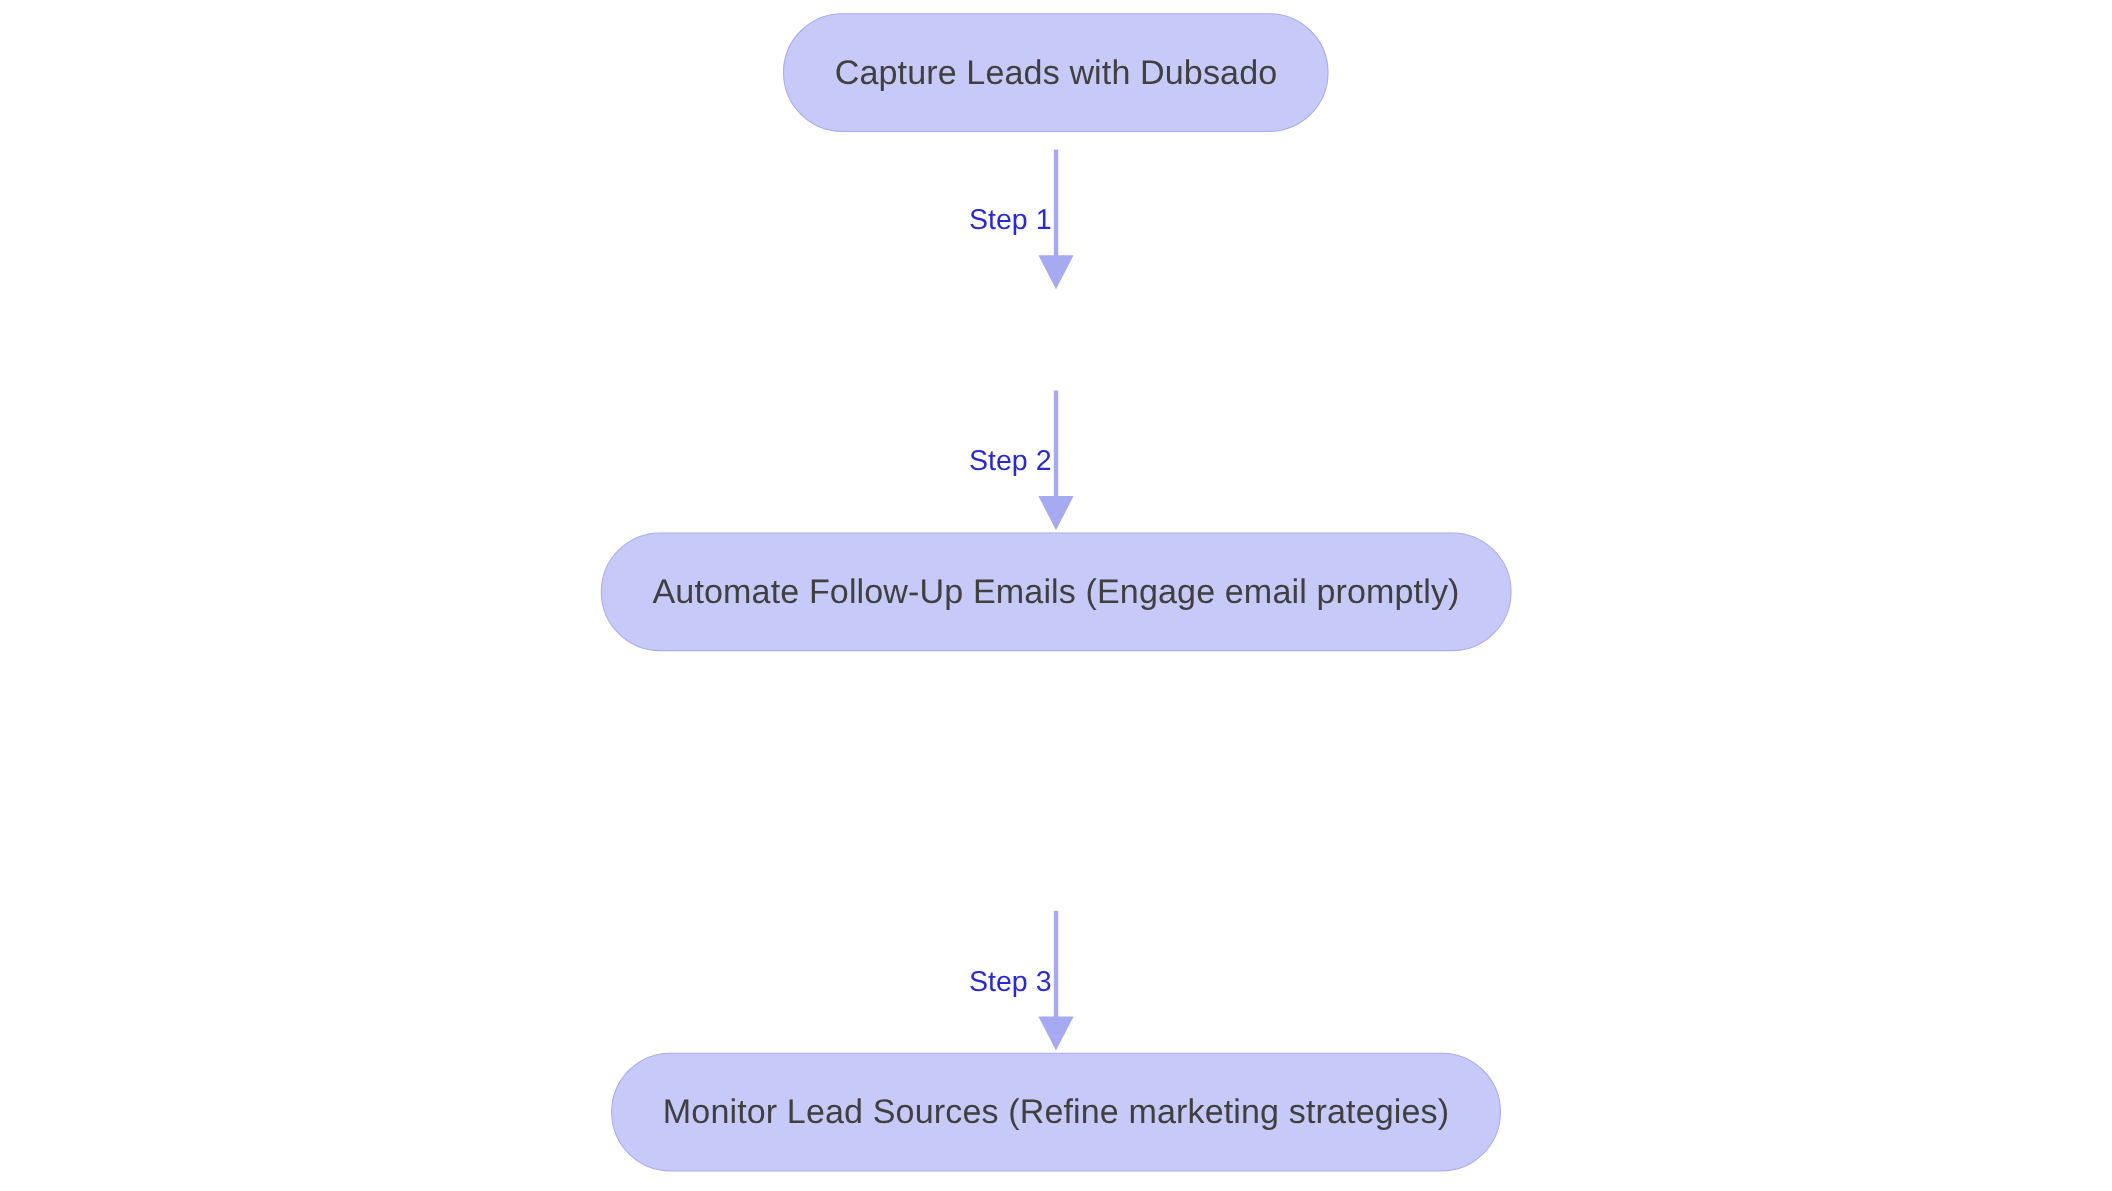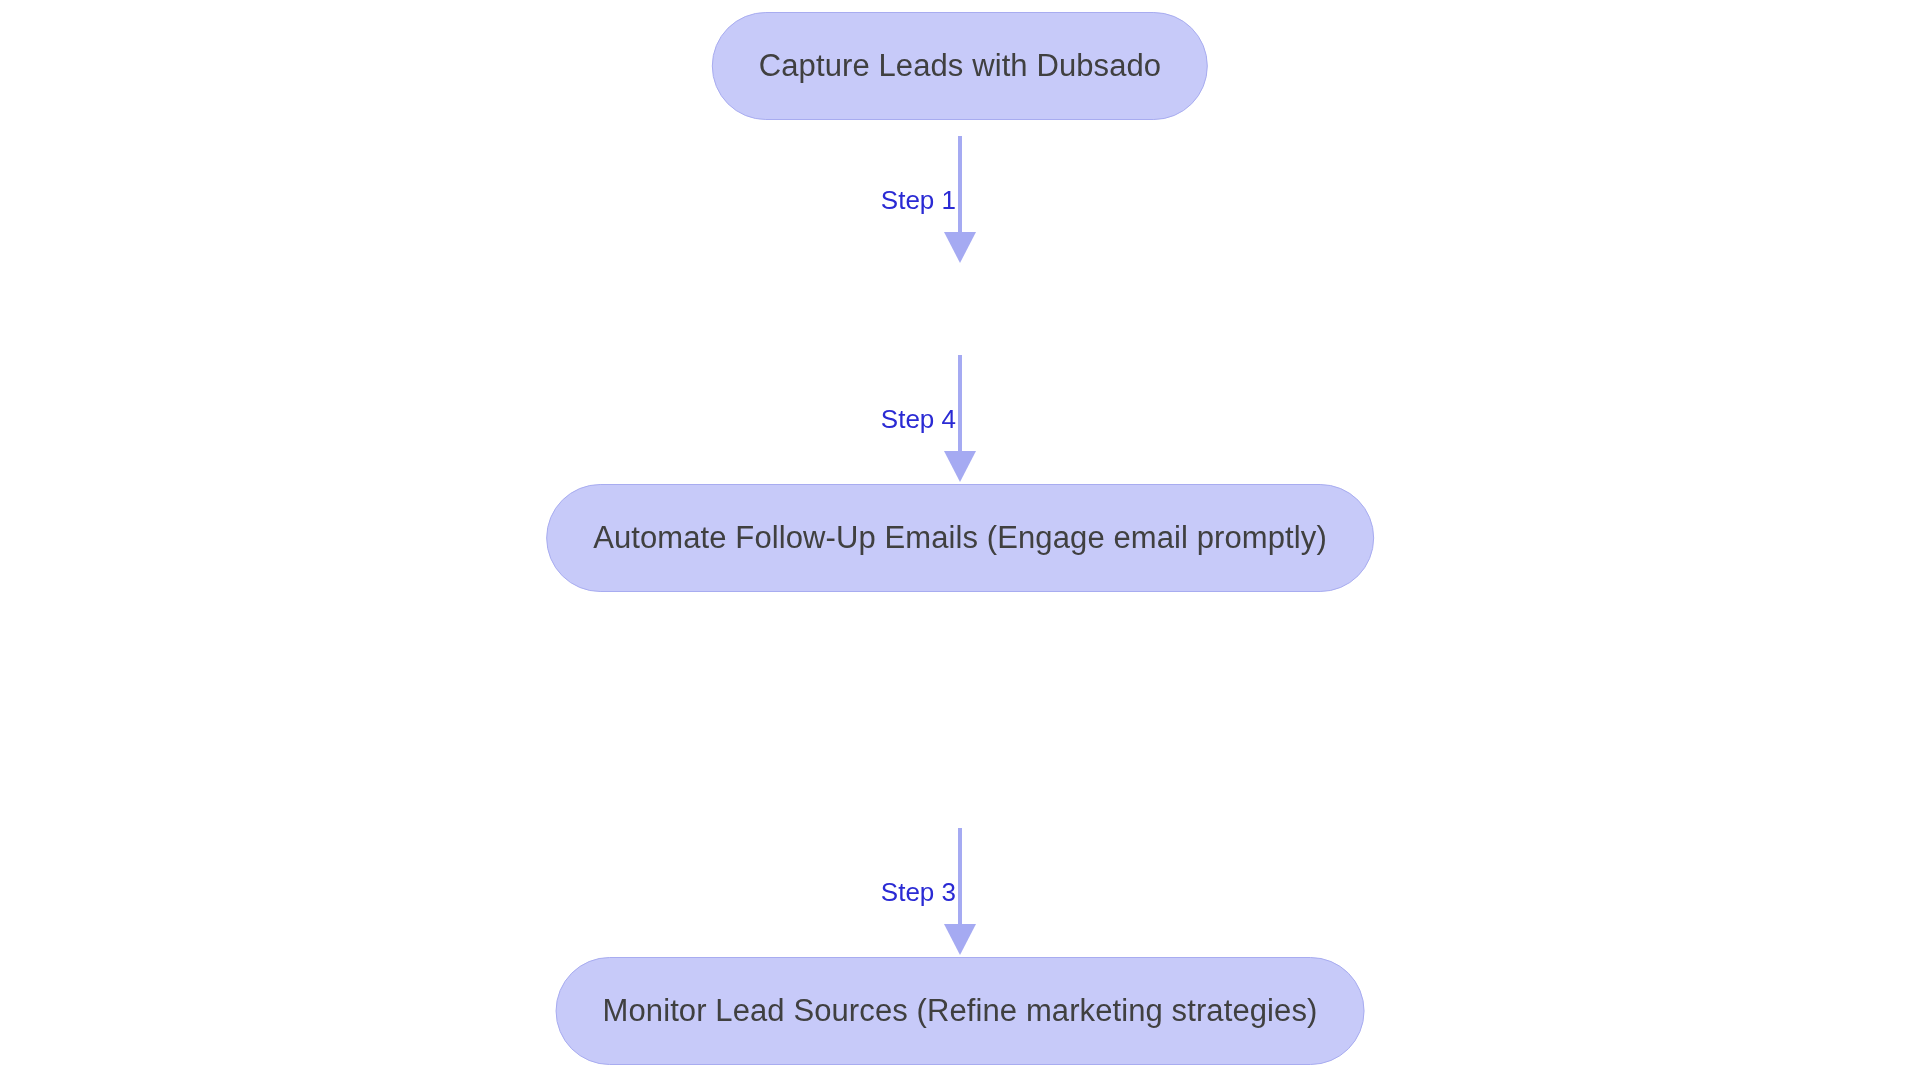--- a/index.html
+++ b/index.html
@@ -94,21 +94,21 @@
     </svg>
     <span class="edge-label">Step 1</span>
   </div>
 
 
   <div class="edge edge-2">
     <svg viewBox="0 0 240 127">
       <line x1="120" y1="0" x2="120" y2="104" stroke="#a5aaf2" stroke-width="4"></line>
       <polygon points="120,127 104,96 136,96" fill="#a5aaf2"></polygon>
     </svg>
-    <span class="edge-label">Step 4</span>
+    <span class="edge-label">Step 2</span>
   </div>
 
   <div class="node node-3">
     <span>Automate Follow-Up Emails (Engage email promptly)</span>
   </div>
 
 
 
   <div class="edge edge-4">
     <svg viewBox="0 0 240 127">

